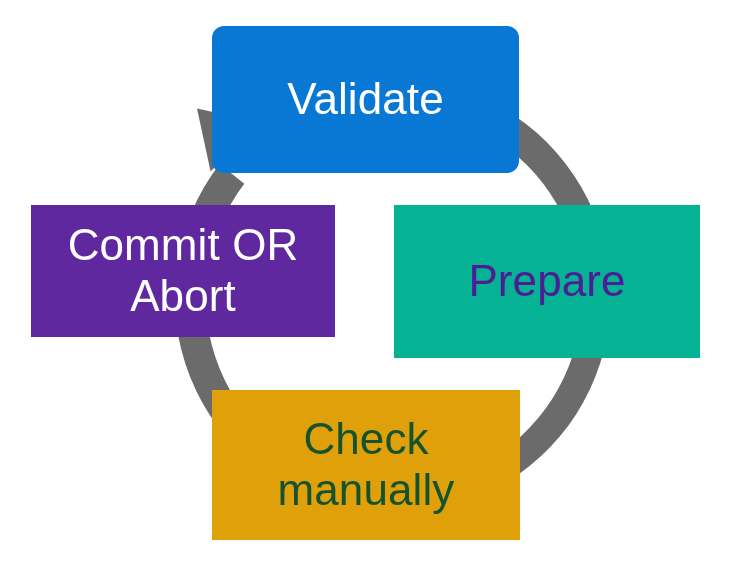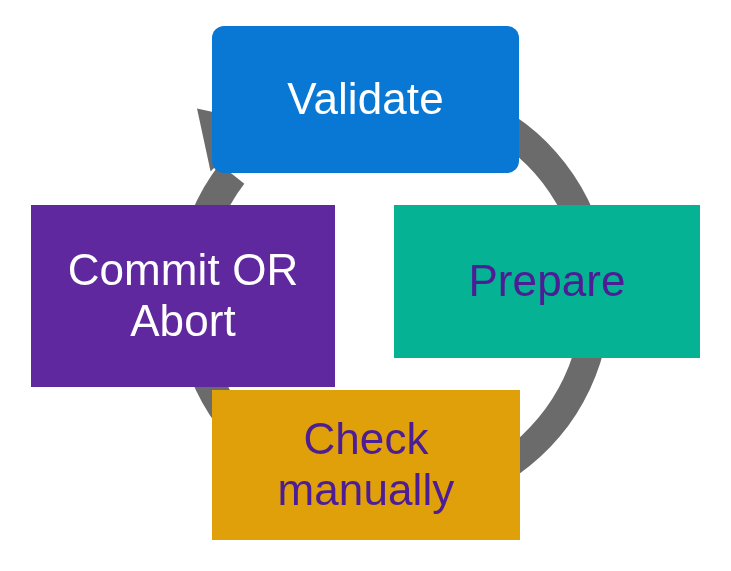--- a/index.html
+++ b/index.html
@@ -63,21 +63,21 @@
   #node-prepare {
     left: 394px;
     top: 205px;
     width: 306px;
     height: 153px;
   }
   #node-commit {
     left: 31px;
     top: 205px;
     width: 304px;
-    height: 182px;
+    height: 132px;
   }
   #node-check {
     left: 212px;
     top: 390px;
     width: 308px;
     height: 150px;
   }
 </style>
 </head>
 <body>
@@ -101,21 +101,21 @@
 
   <div class="node-box" id="node-validate" style="background:#0978D4;">
     <span class="node-label" style="color: rgb(255, 255, 255);">Validate</span>
   </div>
 
   <div class="node-box" id="node-prepare" style="background:#05B394;">
     <span class="node-label" style="color: #4c1d95;">Prepare</span>
   </div>
 
   <div class="node-box" id="node-check" style="background:#DFA00A;">
-    <span class="node-label" style="color: #4c1d95;">Check
+    <span class="node-label" style="color: #14532d;">Check
 manually</span>
   </div>
 
   <div class="node-box" id="node-commit" style="background:#60289E;">
     <span class="node-label" style="color: rgb(255, 255, 255);">Commit OR
 Abort</span>
   </div>
 
 </div>
 

